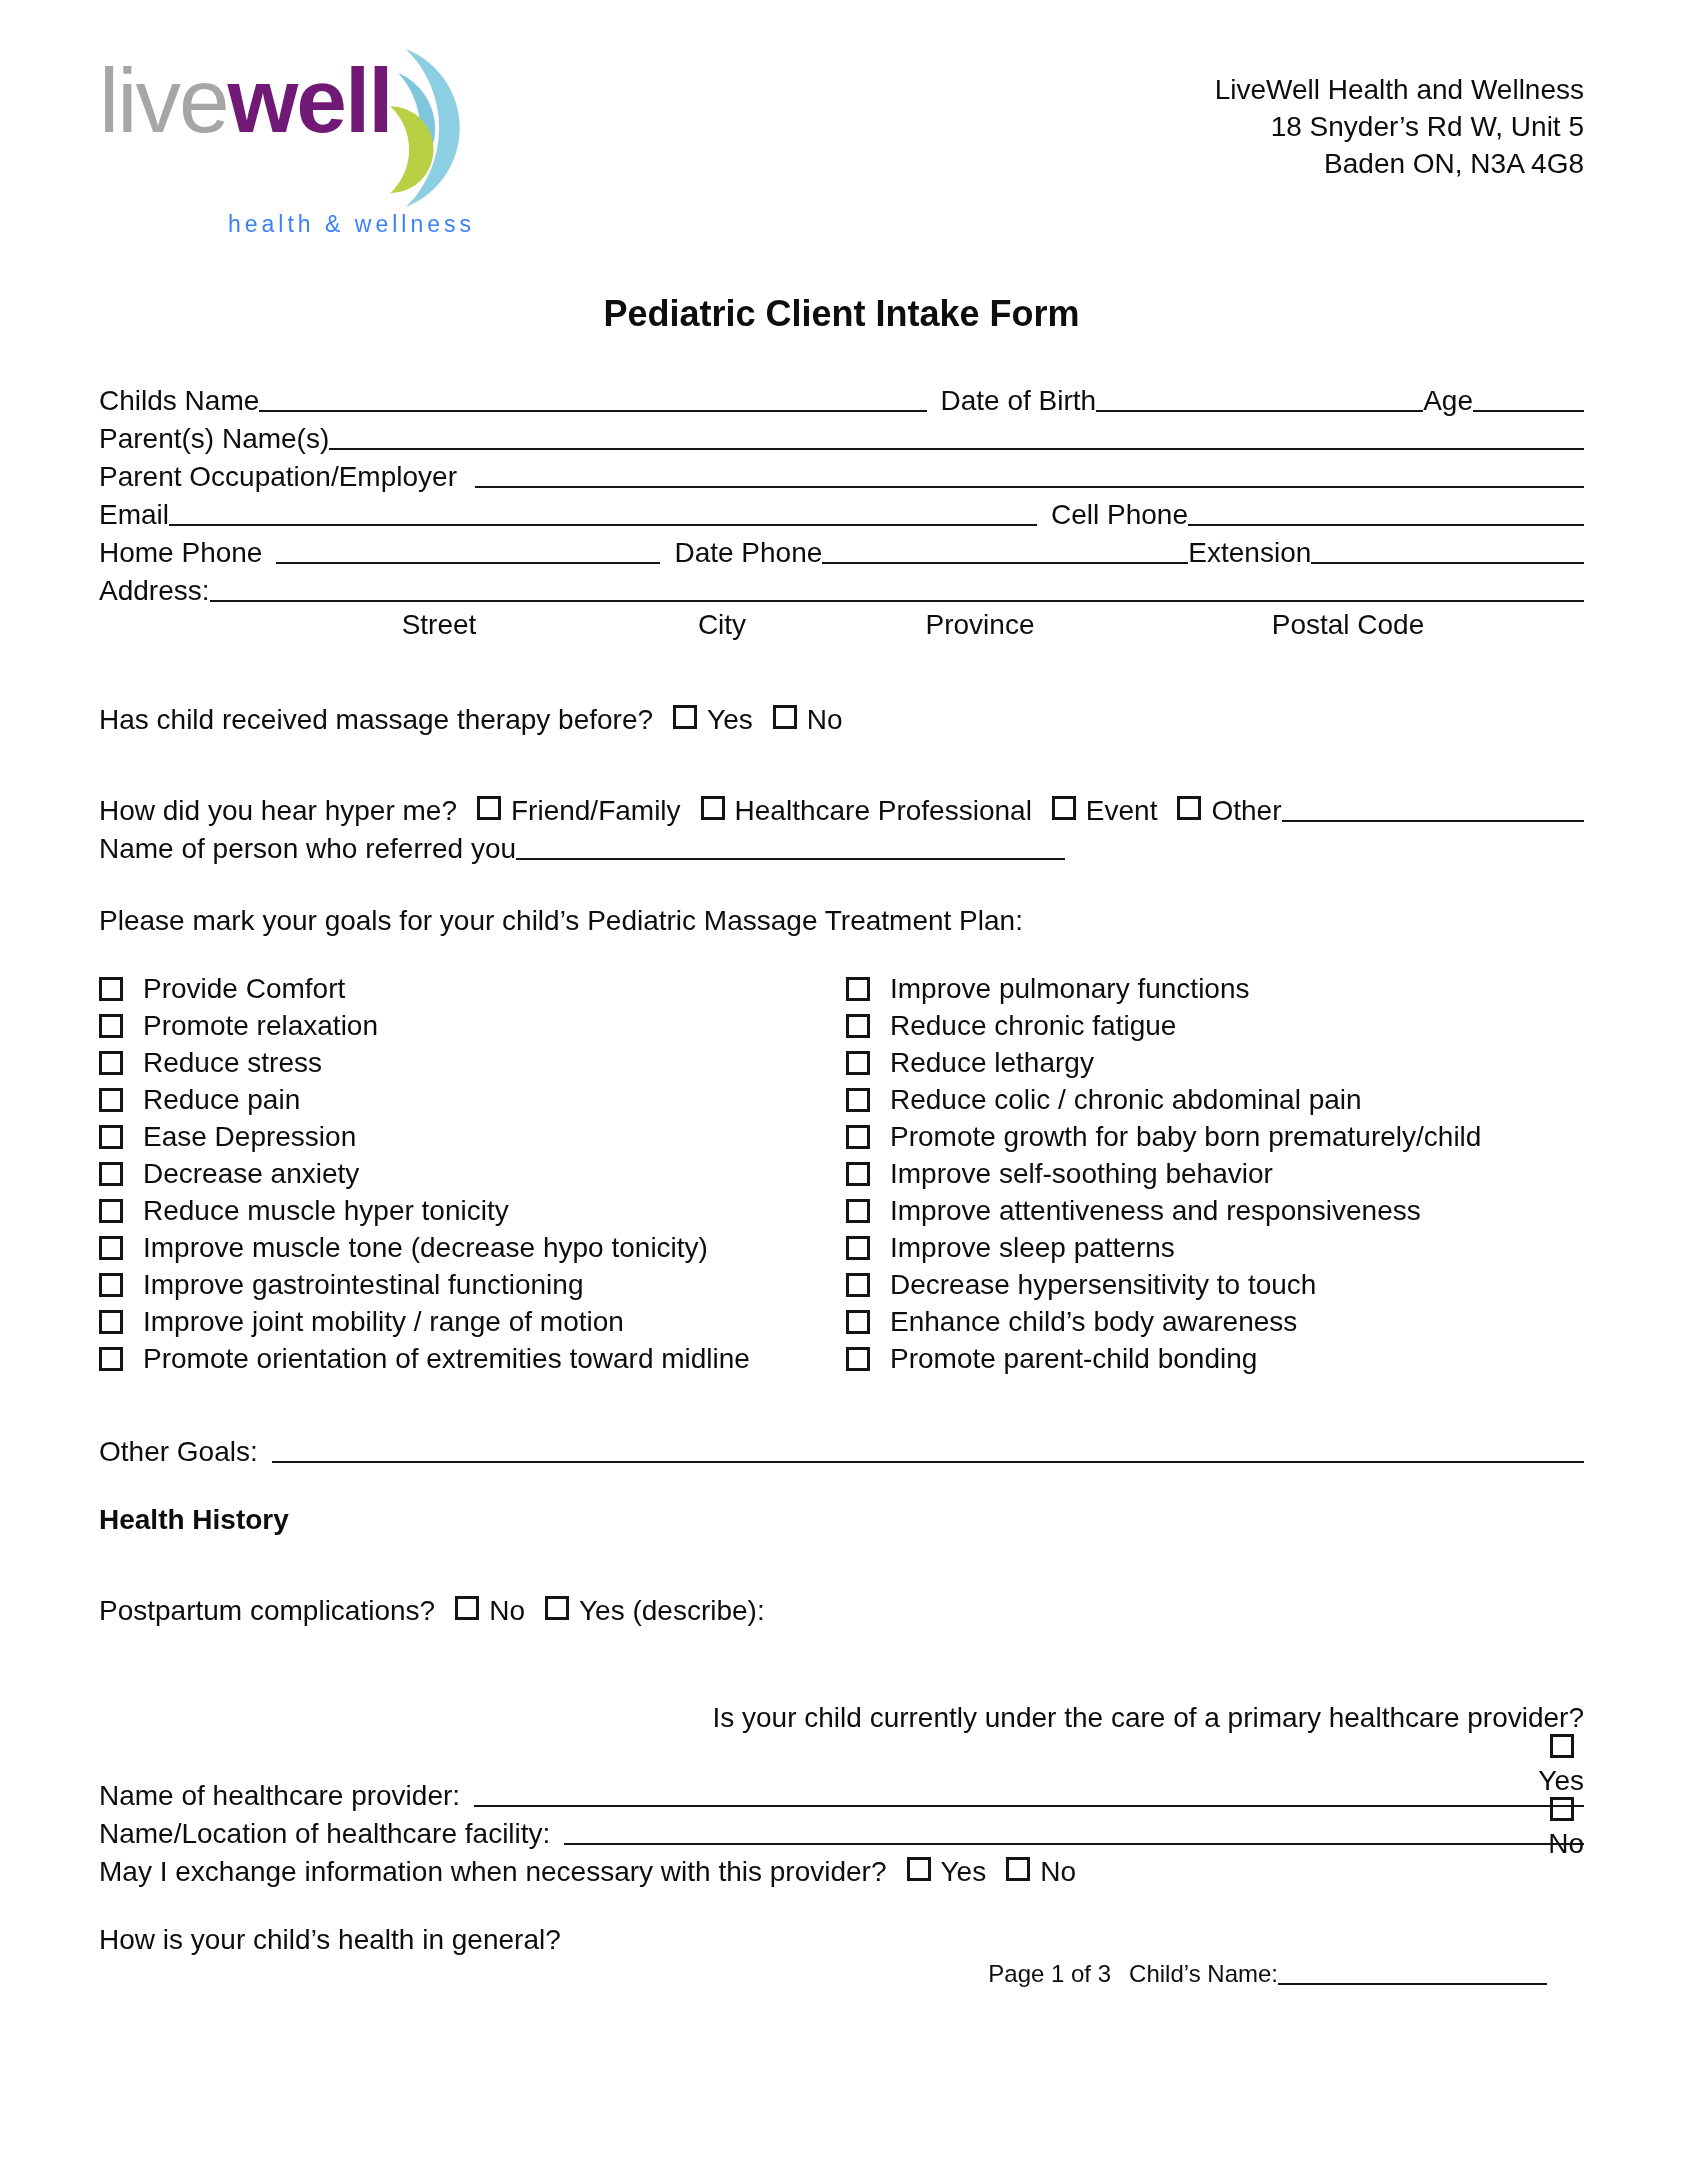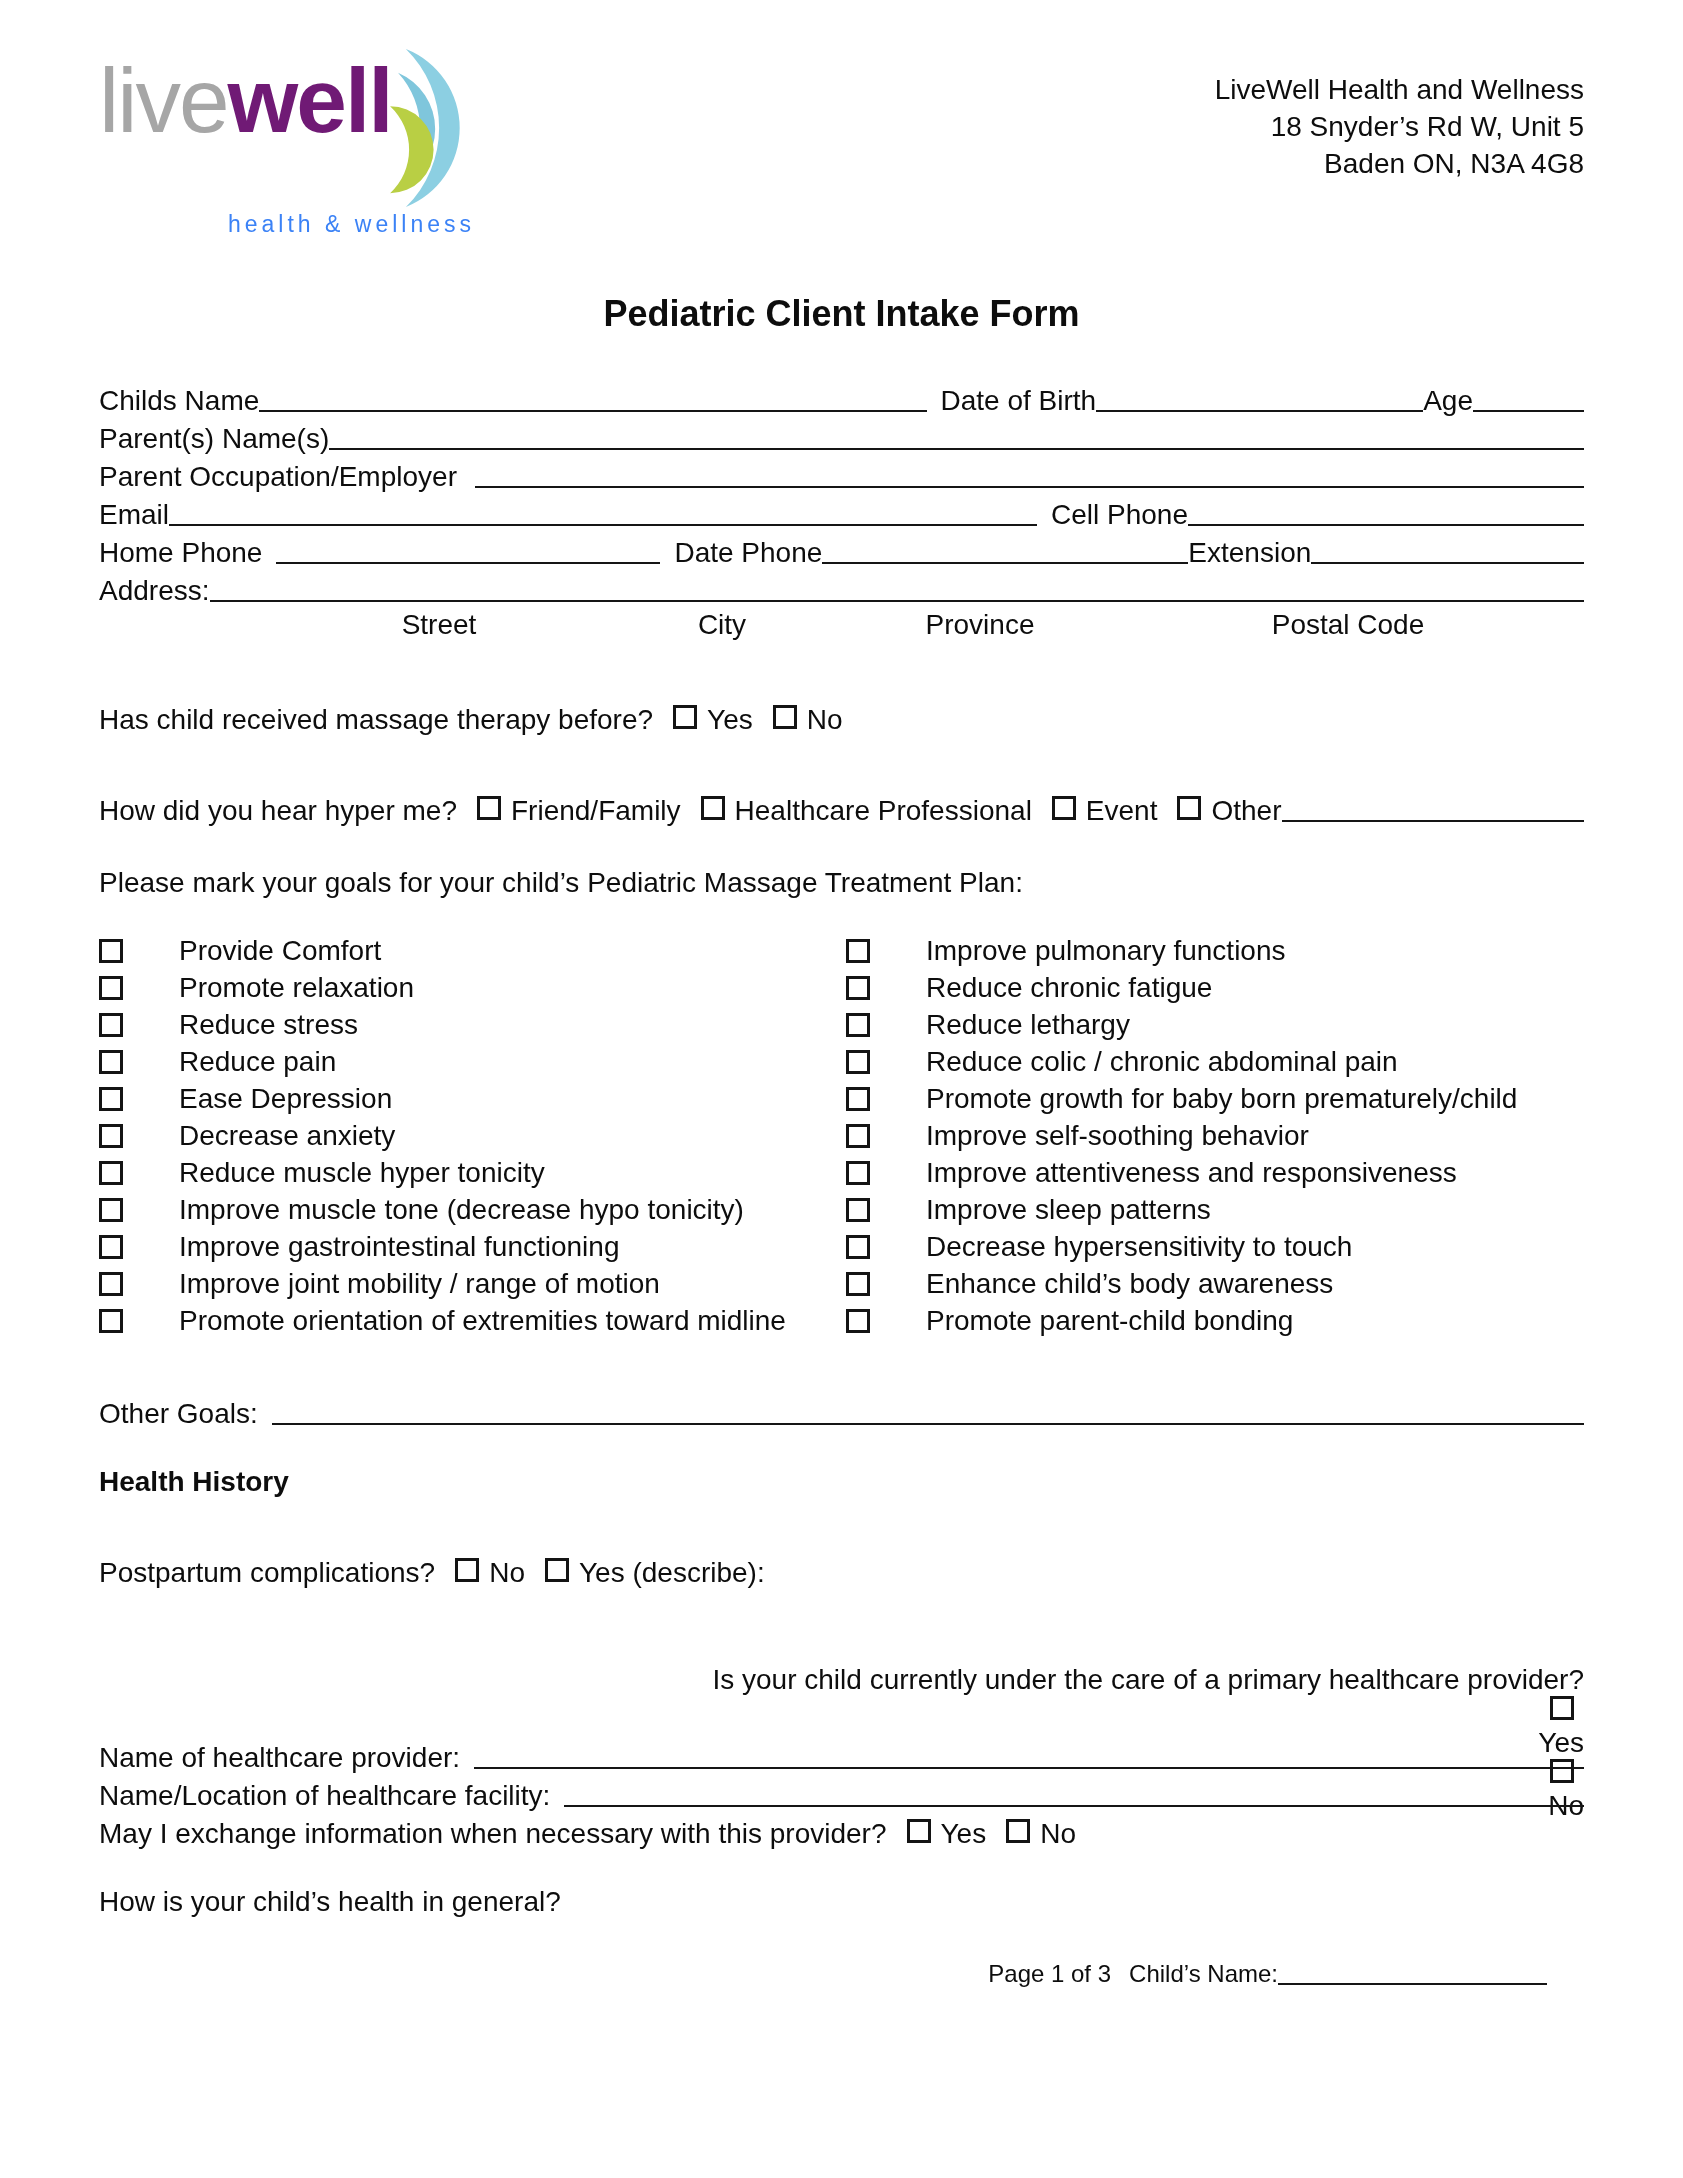--- a/index.html
+++ b/index.html
@@ -45,21 +45,21 @@
   .pos-street{left:340px;}
   .pos-city{left:623px;}
   .pos-province{left:881px;}
   .pos-postal{left:1249px;}
   
   .goalcols{display:flex;margin-top:33px;}
   .gcol-left{width:747px;flex:none;}
   .gcol-right{flex:1;}
   .goal{display:flex;align-items:center;height:37px;white-space:nowrap;}
   .goal .cb{margin:0;}
-  .glabel{margin-left:56px;}
+  .glabel{margin-left:20px;}
   .heading{font-weight:bold;}
   
   .mt-1{margin-top:53px;}
   .mt-2{margin-top:75px;flex-direction:column;}
   .mt-3{margin-top:30px;}
   .mt-4{margin-top:34px;}
   
   .footer{position:absolute;top:1960px;right:136px;display:flex;align-items:flex-end;white-space:nowrap;font-size:24px;}
   .footer .gap{width:18px;}
   .footer .line{width:269px;margin-bottom:3px;}
@@ -152,20 +152,24 @@
     <span class="lbl">Friend/Family</span>
     <span class="cb"></span>
     <span class="lbl">Healthcare Professional</span>
     <span class="cb"></span>
     <span class="lbl">Event</span>
     <span class="cb"></span>
     <span class="lbl">Other</span>
     <span class="line fill"></span>
   </div>
 
+  <div class="frow">
+    <span class="lbl">Name of person who referred you</span>
+    <span class="line w-ref"></span>
+  </div>
 
   <div class="frow mt-4">
     <span class="lbl">Please mark your goals for your child’s Pediatric Massage Treatment Plan:</span>
   </div>
 
   <div class="goalcols">
     <div class="gcol-left">
       <div class="goal">
           <span class="cb"></span>
           <span class="glabel">Provide Comfort</span>

